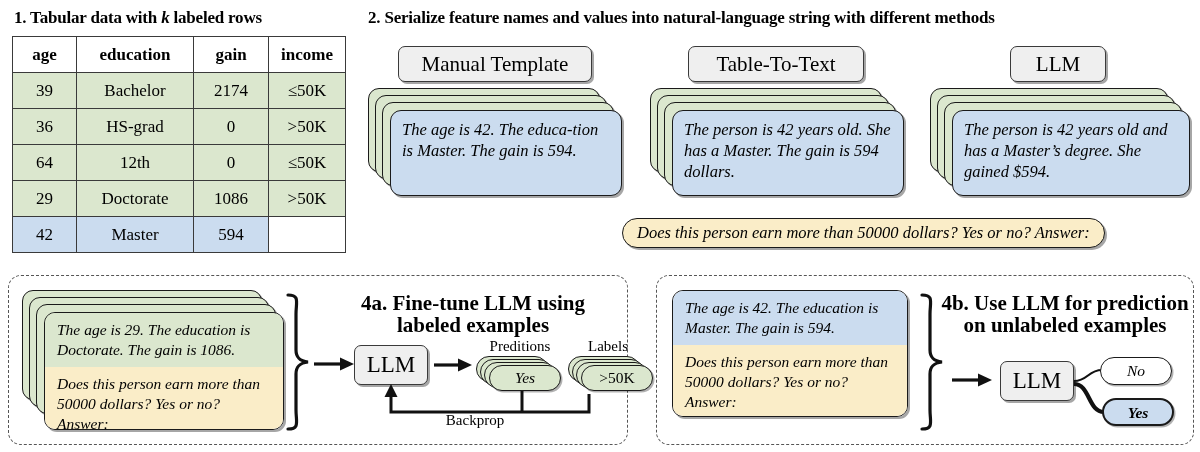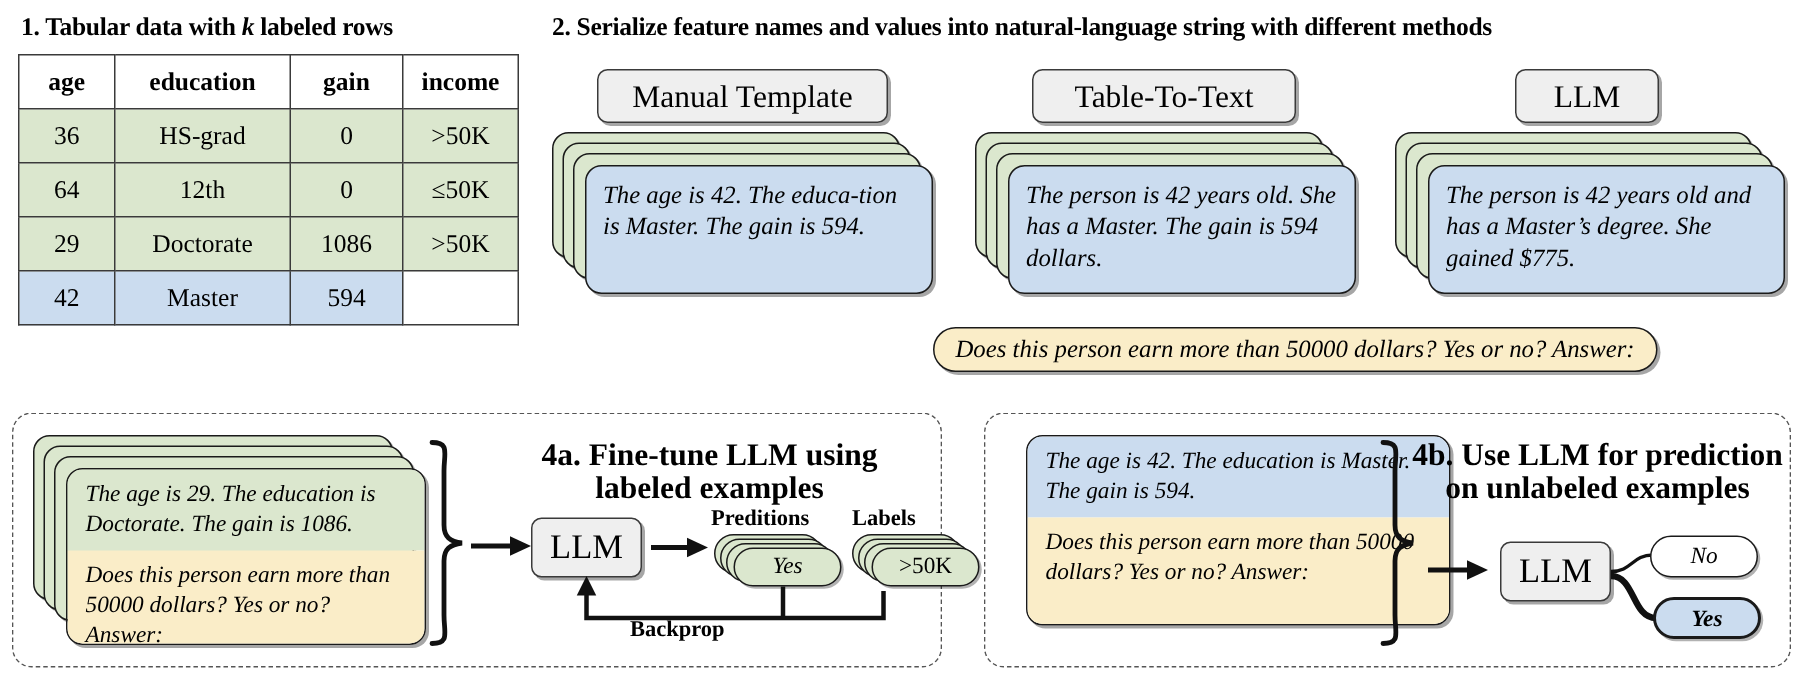--- a/index.html
+++ b/index.html
@@ -126,23 +126,24 @@
     border: 1.6px solid #3a3a3a;
     border-radius: 7px;
     font-size: 23px;
     text-align: center;
     box-shadow: 2px 2px 0 rgba(0,0,0,0.35);
   }
 
   
   .mini-label {
     position: absolute;
-    font-weight: bold;
+    font-weight: normal;
     font-size: 15px;
     white-space: nowrap;
+    text-align: center;
   }
 
   
   .pill-stack { position: absolute; }
   .pill-stack .ps {
     position: absolute;
     border: 1.6px solid #1a1a1a;
     border-radius: 14px;
     background: #dbe7ce;
   }
@@ -190,20 +191,26 @@
       <thead>
         <tr>
           <th>age</th>
           <th>education</th>
           <th>gain</th>
           <th>income</th>
         </tr>
       </thead>
       <tbody>
         <tr>
+          <td class="g">39</td>
+          <td class="g">Bachelor</td>
+          <td class="g">2174</td>
+          <td class="g">≤50K</td>
+        </tr>
+        <tr>
           <td class="g">36</td>
           <td class="g">HS-grad</td>
           <td class="g">0</td>
           <td class="g">&gt;50K</td>
         </tr>
         <tr>
           <td class="g">64</td>
           <td class="g">12th</td>
           <td class="g">0</td>
           <td class="g">≤50K</td>
@@ -245,21 +252,21 @@
       <span>The person is 42 years old. She has a Master. The gain is 594 dollars.</span>
     </div>
   </div>
 
   <div class="method-label" style="left:1010px; top:46px; width:96px;">LLM</div>
   <div class="stack" style="left:930px; top:88px; width:266px; height:116px;">
     <div class="sh" style="left:0px;  top:0px;  width:238px; height:84px;"></div>
     <div class="sh" style="left:7px;  top:7px;  width:238px; height:84px;"></div>
     <div class="sh" style="left:14px; top:14px; width:238px; height:84px;"></div>
     <div class="front" style="left:22px; top:22px; width:238px; height:86px;">
-      <span>The person is 42 years old and has a Master’s degree. She gained $775.</span>
+      <span>The person is 42 years old and has a Master’s degree. She gained $594.</span>
     </div>
   </div>
 
   <div id="prompt-pill" style="left:622px; top:218px;">
     <span>Does this person earn more than 50000 dollars? Yes or no? Answer:</span>
   </div>
 
   <div class="dashed" style="left:8px; top:275px; width:620px; height:170px;"></div>
 
   <div class="combo" style="left:22px; top:290px; width:270px; height:145px;">
@@ -330,21 +337,21 @@
       <path d="M41 12 L41 30 L239 30 L239 12" fill="none" stroke="#111" stroke-width="3"></path>
       <path d="M172 30 L172 9" fill="none" stroke="#111" stroke-width="3"></path>
       <path d="M41 2 L34.5 15 L47.5 15 Z" fill="#111"></path>
     </svg>
   </div>
   <div class="mini-label" style="left:420px; top:412px; width:110px;">Backprop</div>
 
   <div class="dashed" style="left:656px; top:275px; width:538px; height:170px;"></div>
 
   <div class="combo" style="left:672px; top:290px; width:250px; height:145px;">
-    <div class="front" style="left:12px; top:0px; width:283px; height:127px;">
+    <div class="front" style="left:0px; top:0px; width:236px; height:127px;">
       <div class="seg" style="background:#cbdcef; height:54px;">
         <span>The age is 42. The education is Master. The gain is 594.</span>
       </div>
       <div class="seg" style="background:#faedc8; height:73px;">
         <span>Does this person earn more than 50000 dollars? Yes or no? Answer:</span>
       </div>
     </div>
   </div>
 
   <div class="brace" style="left:916px; top:292px;">

